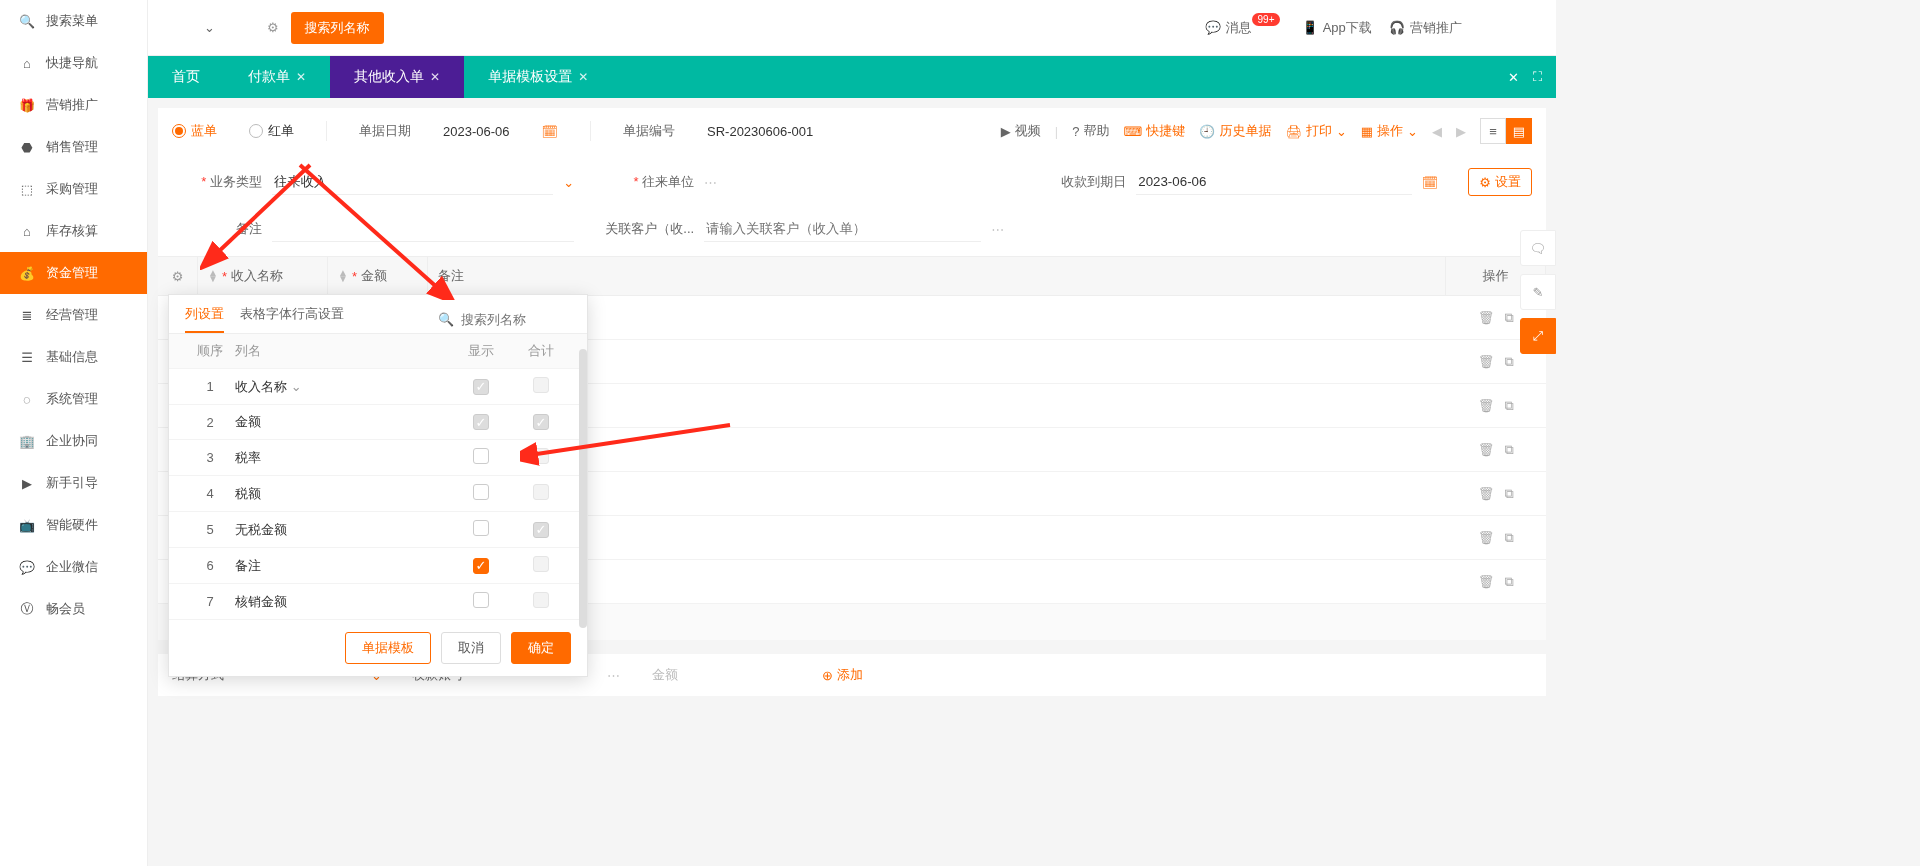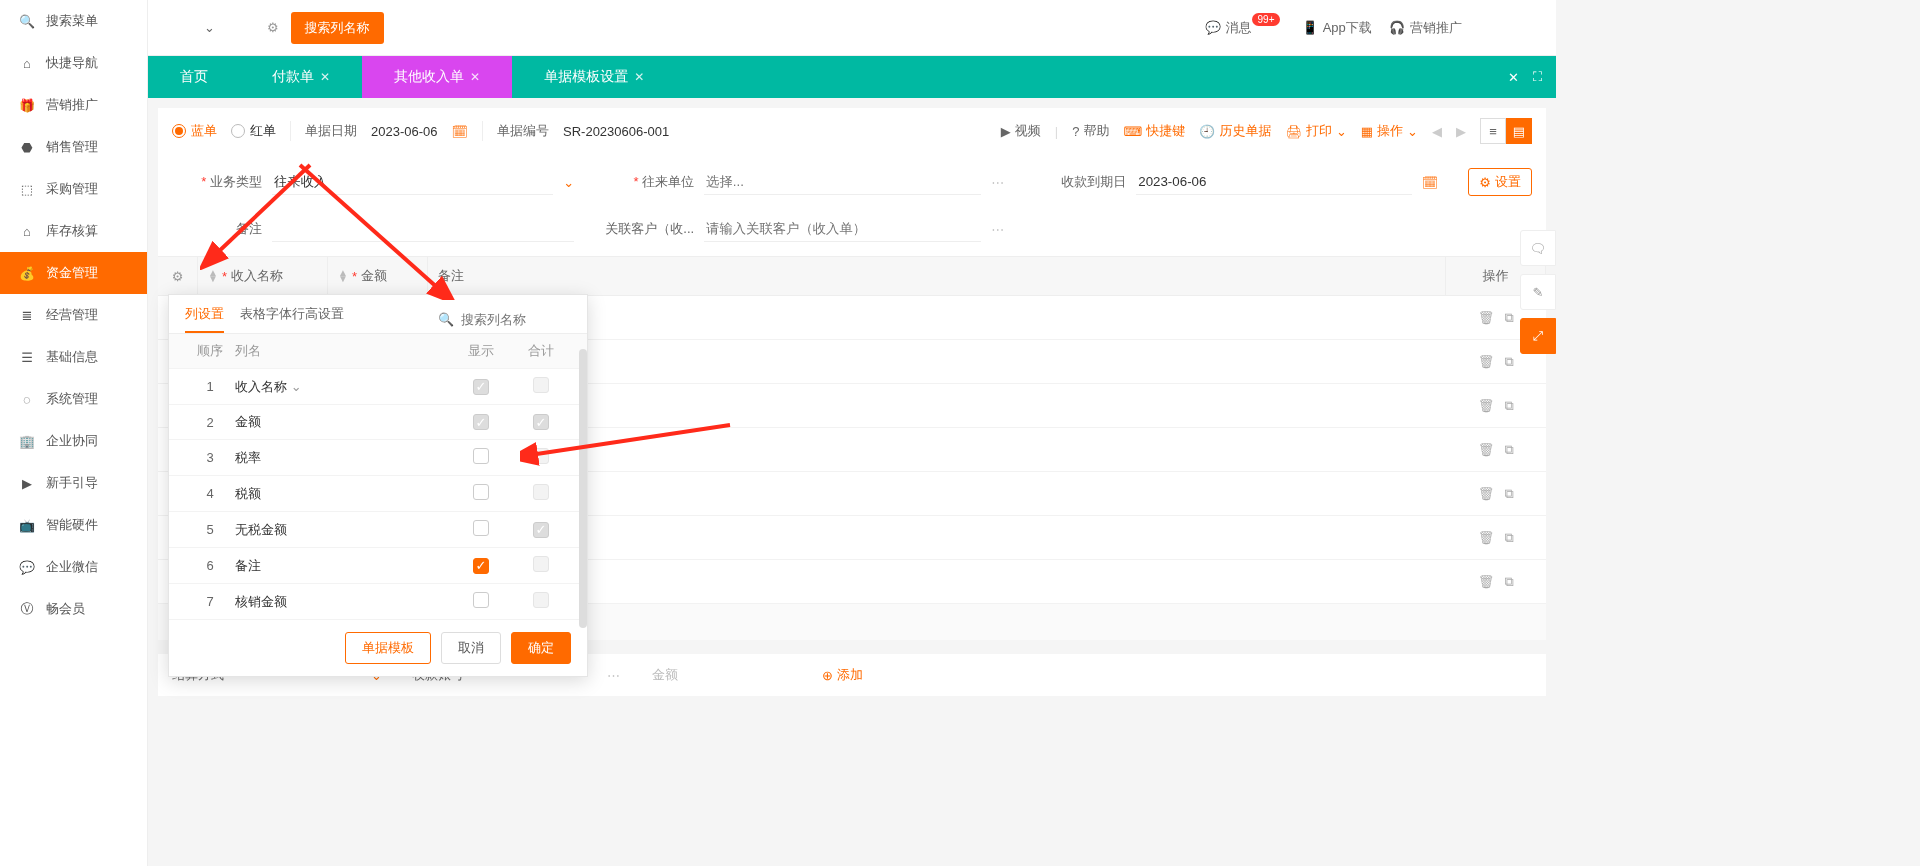--- a/index.html
+++ b/index.html
@@ -20,27 +20,27 @@
 .sidebar { width: 148px; background: #fff; border-right: 1px solid #eee; display: flex; flex-direction: column; z-index: 6; }
 .logo { height: 56px; display: flex; flex-direction: column; align-items: center; justify-content: center; color: #ff6a00; font-size: 13px; font-weight: 600; background: #fff6f0;}
 .logo .sub { font-size: 11px; color: #ff8833; }
 .navitem { display: flex; align-items: center; gap: 10px; padding: 12px 18px; color: #555; cursor: pointer; }
 .navitem.active { background: #ff6a00; color: #fff; }
 .navicon { width: 18px; display: inline-flex; justify-content: center; color: inherit; }
 
 
 .main { flex: 1; display: flex; flex-direction: column; margin-top: 56px; background: #f5f5f5; }
 .tabs { height: 42px; background: #00b9a2; display: flex; align-items: stretch; color: #fff; }
-.tab { display: flex; align-items: center; gap: 6px; padding: 0 32px; cursor: pointer; font-size: 14px; }
-.tab.active { background: #d946ef; }
+.tab { display: flex; align-items: center; gap: 6px; padding: 0 24px; cursor: pointer; font-size: 14px; }
+.tab.active { background: #4c1d95; }
 .tab .x { font-size: 12px; opacity: .85; }
 .tabs-right { margin-left: auto; display: flex; align-items: center; gap: 14px; padding: 0 14px; }
 
 
-.pagehead { background: #fff; margin: 10px 10px 0 10px; padding: 10px 14px; display: flex; align-items: center; gap: 14px; }
+.pagehead { background: #fff; margin: 10px 10px 0 10px; padding: 10px 14px; display: flex; align-items: center; gap: 32px; }
 .radio { display: inline-flex; align-items: center; gap: 5px; cursor: pointer; }
 .radio.sel .dot { border-color: #ff6a00; }
 .radio.sel .dot::after { content: ""; width: 8px; height: 8px; border-radius: 50%; background: #ff6a00; display: block; }
 .dot { width: 14px; height: 14px; border-radius: 50%; border: 1px solid #bbb; display: inline-flex; align-items: center; justify-content: center; }
 .lbl { color: #666; }
 .val { color: #333; }
 .sep { width: 1px; height: 20px; background: #eee; }
 .tools-right { margin-left: auto; display: flex; align-items: center; gap: 14px; color: #666; }
 .toolbtn { display: inline-flex; align-items: center; gap: 4px; cursor: pointer; }
 .toolbtn.orange { color: #ff6a00; }
@@ -283,21 +283,20 @@
     </div>
 
     <div class="formrow">
       <div class="field">
         <span class="flabel req">业务类型</span>
         <input class="finput" value="往来收入" style="">
         <span class="chev">⌄</span>
       </div>
       <div class="field">
         <span class="flabel req">往来单位</span>
-        <input class="finput placeholder" placeholder="选择..." style="">
         <span class="dots">⋯</span>
       </div>
       <div class="field">
         <span class="flabel">收款到期日</span>
         <input class="finput" value="2023-06-06" style="">
         <span class="cal">🗓</span>
       </div>
       <span class="setbtn">
           <span>⚙</span>
           <span>设置</span>

